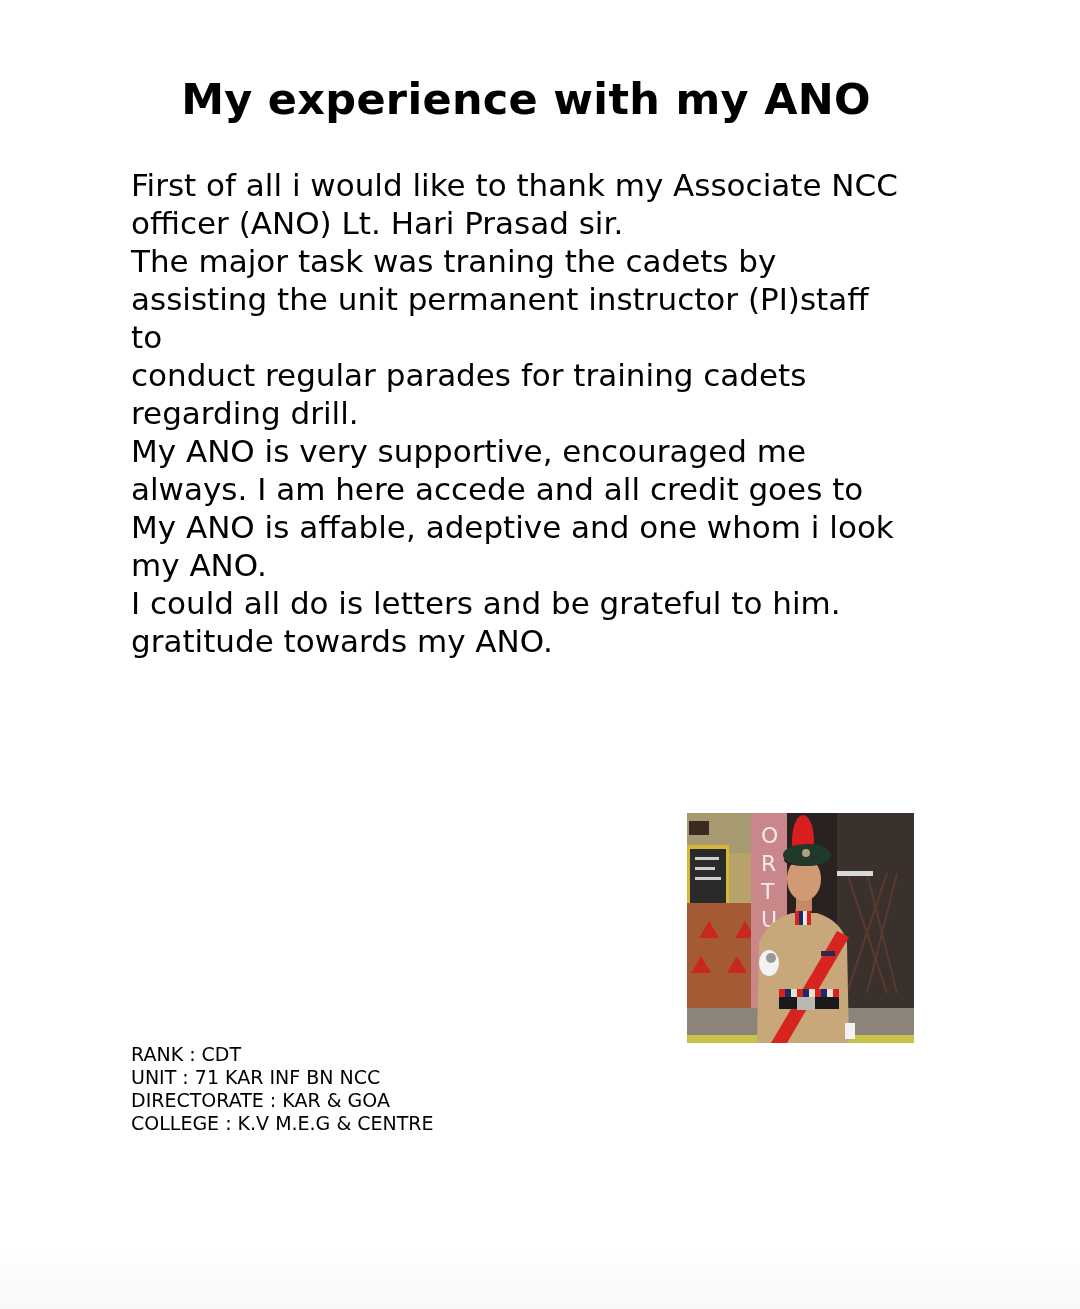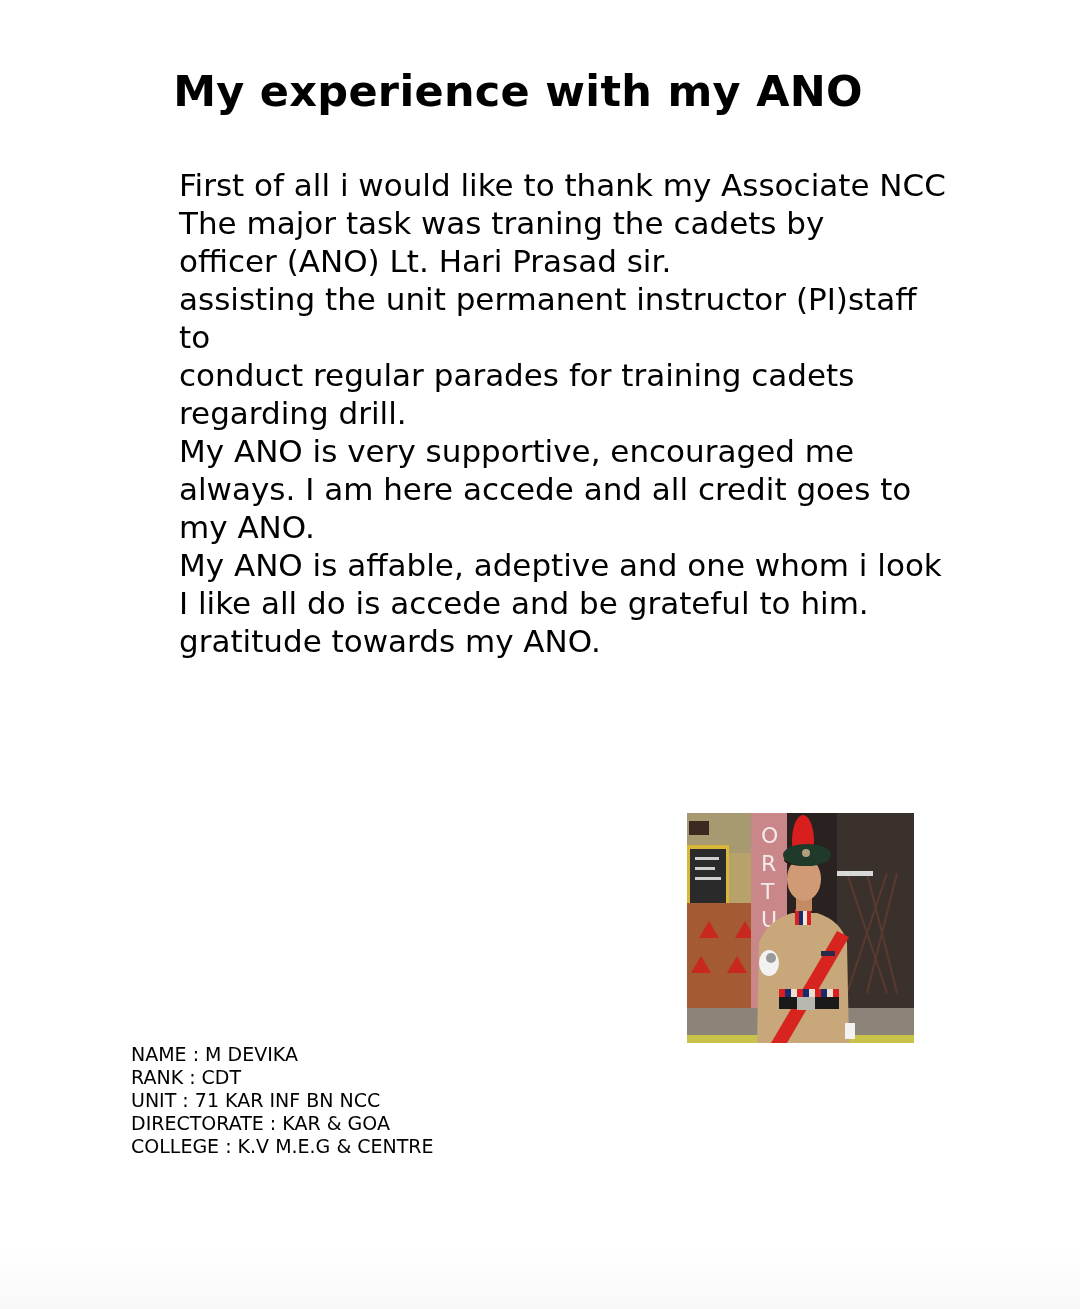--- a/index.html
+++ b/index.html
@@ -17,31 +17,30 @@
     }
     .page-title {
       position: absolute;
       left: 0;
       width: 1028px;
       top: 60px;
       text-align: center;
       font-size: 43px;
       font-weight: bold;
       line-height: 54px;
-      margin: 4px;
+      margin: 12px;
       letter-spacing: 0.3px;
     }
     .body-text {
       position: absolute;
       left: 131px;
       top: 166px;
       width: 830px;
       font-size: 31px;
       line-height: 38px;
-      margin-left: 48px;
     }
     .body-text .line {
       display: block;
       white-space: nowrap;
     }
     .photo {
       position: absolute;
       left: 687px;
       top: 813px;
       width: 227px;
@@ -61,31 +60,31 @@
       white-space: nowrap;
     }
   </style>
 </head>
 <body>
 
 <h1 class="page-title">My experience with my ANO</h1>
 
 <div class="body-text">
   <span class="line">First of all i would like to thank my Associate NCC</span>
+  <span class="line">officer (ANO) Lt. Hari Prasad sir.</span>
   <span class="line">The major task was traning the cadets by</span>
-  <span class="line">officer (ANO) Lt. Hari Prasad sir.</span>
   <span class="line">assisting the unit permanent instructor (PI)staff</span>
   <span class="line">to</span>
   <span class="line">conduct regular parades for training cadets</span>
   <span class="line">regarding drill.</span>
   <span class="line">My ANO is very supportive, encouraged me</span>
   <span class="line">always. I am here accede and all credit goes to</span>
+  <span class="line">My ANO is affable, adeptive and one whom i look</span>
   <span class="line">my ANO.</span>
-  <span class="line">My ANO is affable, adeptive and one whom i look</span>
-  <span class="line">I like all do is accede and be grateful to him.</span>
+  <span class="line">I could all do is letters and be grateful to him.</span>
   <span class="line">gratitude towards my ANO.</span>
 </div>
 
 <div class="photo">
   <svg width="227" height="230" viewBox="0 0 227 230" xmlns="http://www.w3.org/2000/svg">
 
     <rect x="0" y="0" width="227" height="230" fill="#7a6a50"></rect>
     <rect x="0" y="0" width="70" height="150" fill="#b7a26a"></rect>
     <rect x="0" y="0" width="70" height="40" fill="#a89a70"></rect>
     <rect x="2" y="8" width="20" height="14" fill="#3a2a22"></rect>
@@ -155,18 +154,17 @@
 
     <ellipse cx="82" cy="150" rx="10" ry="13" fill="#f2f2f2"></ellipse>
     <circle cx="84" cy="145" r="5" fill="#9a9a9a"></circle>
     <rect x="158" y="210" width="10" height="16" fill="#f2f2f2"></rect>
 
     <rect x="134" y="138" width="14" height="5" fill="#2a2a4a"></rect>
   </svg>
 </div>
 
 <div class="details">
-  <span class="row">NAME : M DEVIKA</span>
   <span class="row">RANK : CDT</span>
   <span class="row">UNIT : 71 KAR INF BN NCC</span>
   <span class="row">DIRECTORATE : KAR &amp; GOA</span>
   <span class="row">COLLEGE : K.V M.E.G &amp; CENTRE</span>
 </div>
 
 </body></html>

